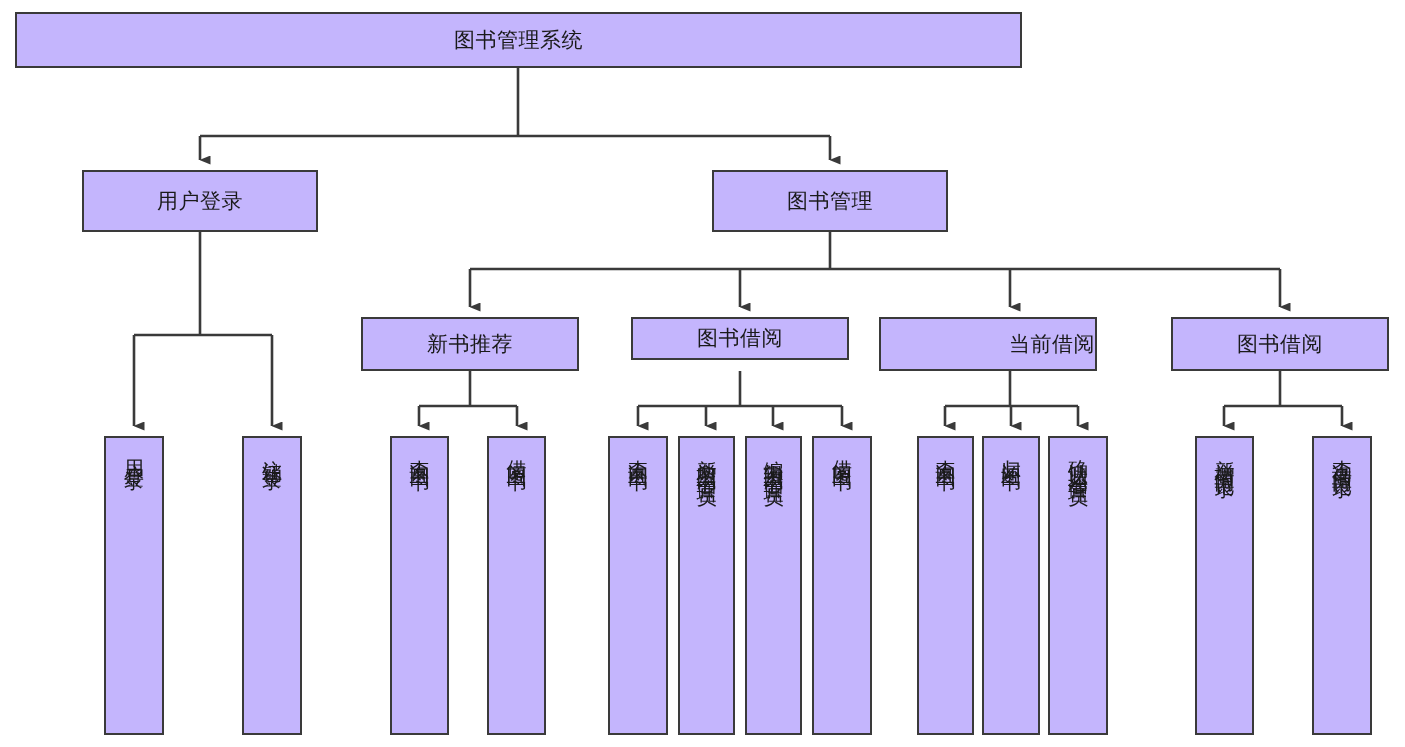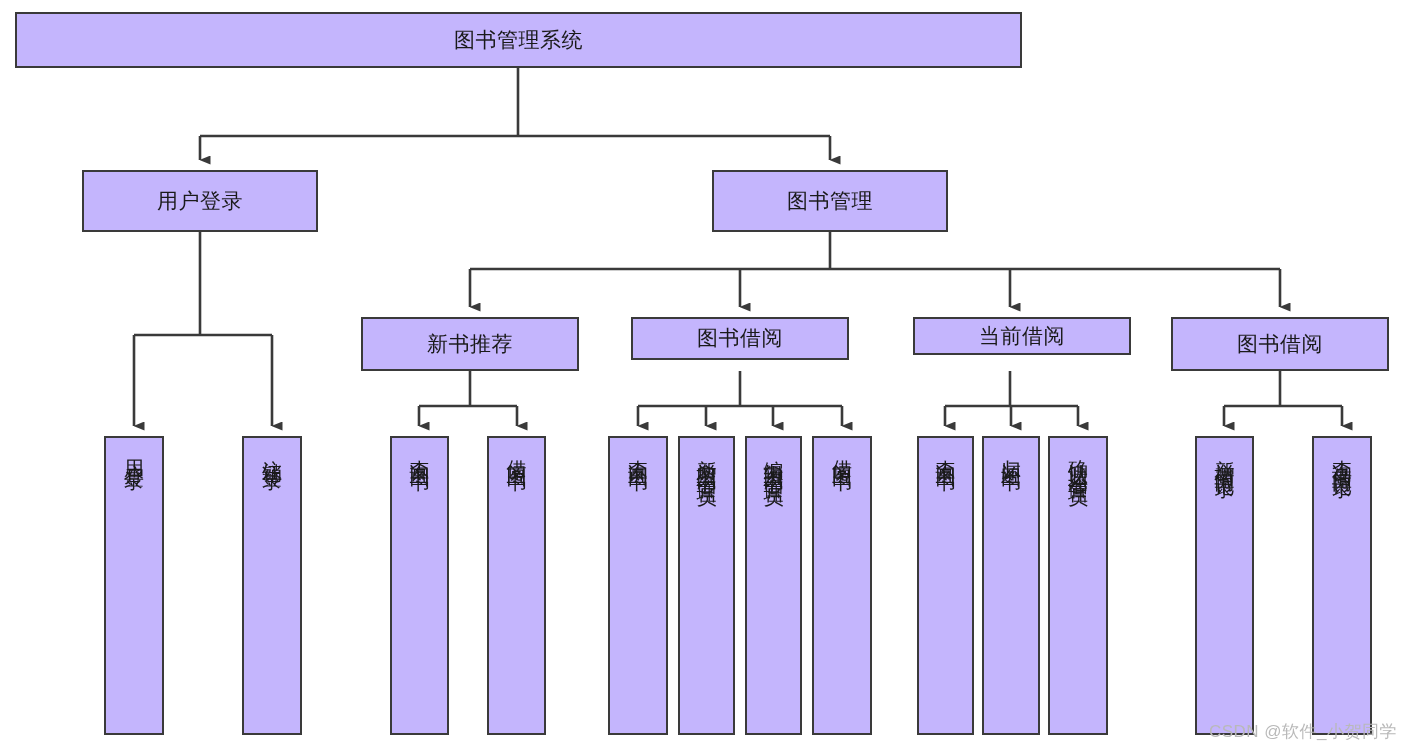--- a/index.html
+++ b/index.html
@@ -131,21 +131,21 @@
   <div class="node-box" style="left:712px; top:170px; width:236px; height:62px;">
     <span class="node-label">图书管理</span>
   </div>
 
   <div class="node-box" style="left:361px; top:317px; width:218px; height:54px;">
     <span class="node-label">新书推荐</span>
   </div>
   <div class="node-box" style="left:631px; top:317px; width:218px; height:43px;">
     <span class="node-label">图书借阅</span>
   </div>
-  <div class="node-box" style="left:913px; top:317px; width:218px; height:38px;">
+  <div class="node-box" style="left:879px; top:317px; width:218px; height:54px;justify-content:flex-end;">
     <span class="node-label">当前借阅</span>
   </div>
   <div class="node-box" style="left:1171px; top:317px; width:218px; height:54px;">
     <span class="node-label">图书借阅</span>
   </div>
 
   <div class="node-box vertical" style="left:104px; top:436px; width:60px; height:299px;">
     <span class="node-label">用户登录</span>
   </div>
   <div class="node-box vertical" style="left:242px; top:436px; width:60px; height:299px;">
@@ -182,15 +182,14 @@
     <span class="node-label">确认归还（管理员）</span>
   </div>
 
   <div class="node-box vertical" style="left:1195px; top:436px; width:59px; height:299px;">
     <span class="node-label">新增借阅记录</span>
   </div>
   <div class="node-box vertical" style="left:1312px; top:436px; width:60px; height:299px;">
     <span class="node-label">查询借阅记录</span>
   </div>
 
-  <div class="watermark">CSDN @软件_小贺同学</div>
 
 </div>
 
 </body></html>

